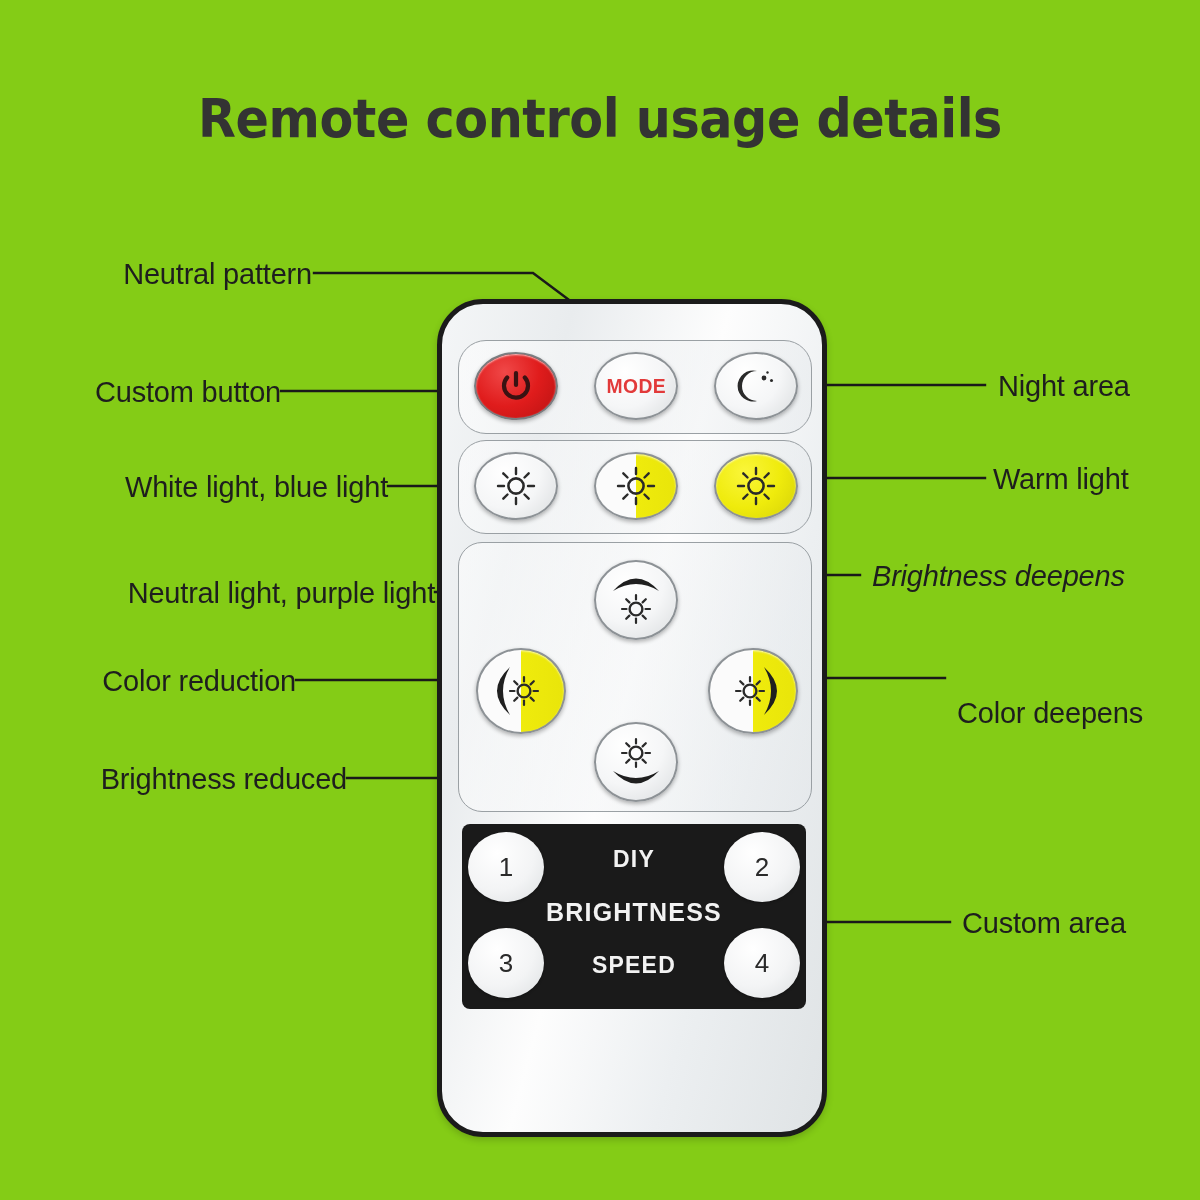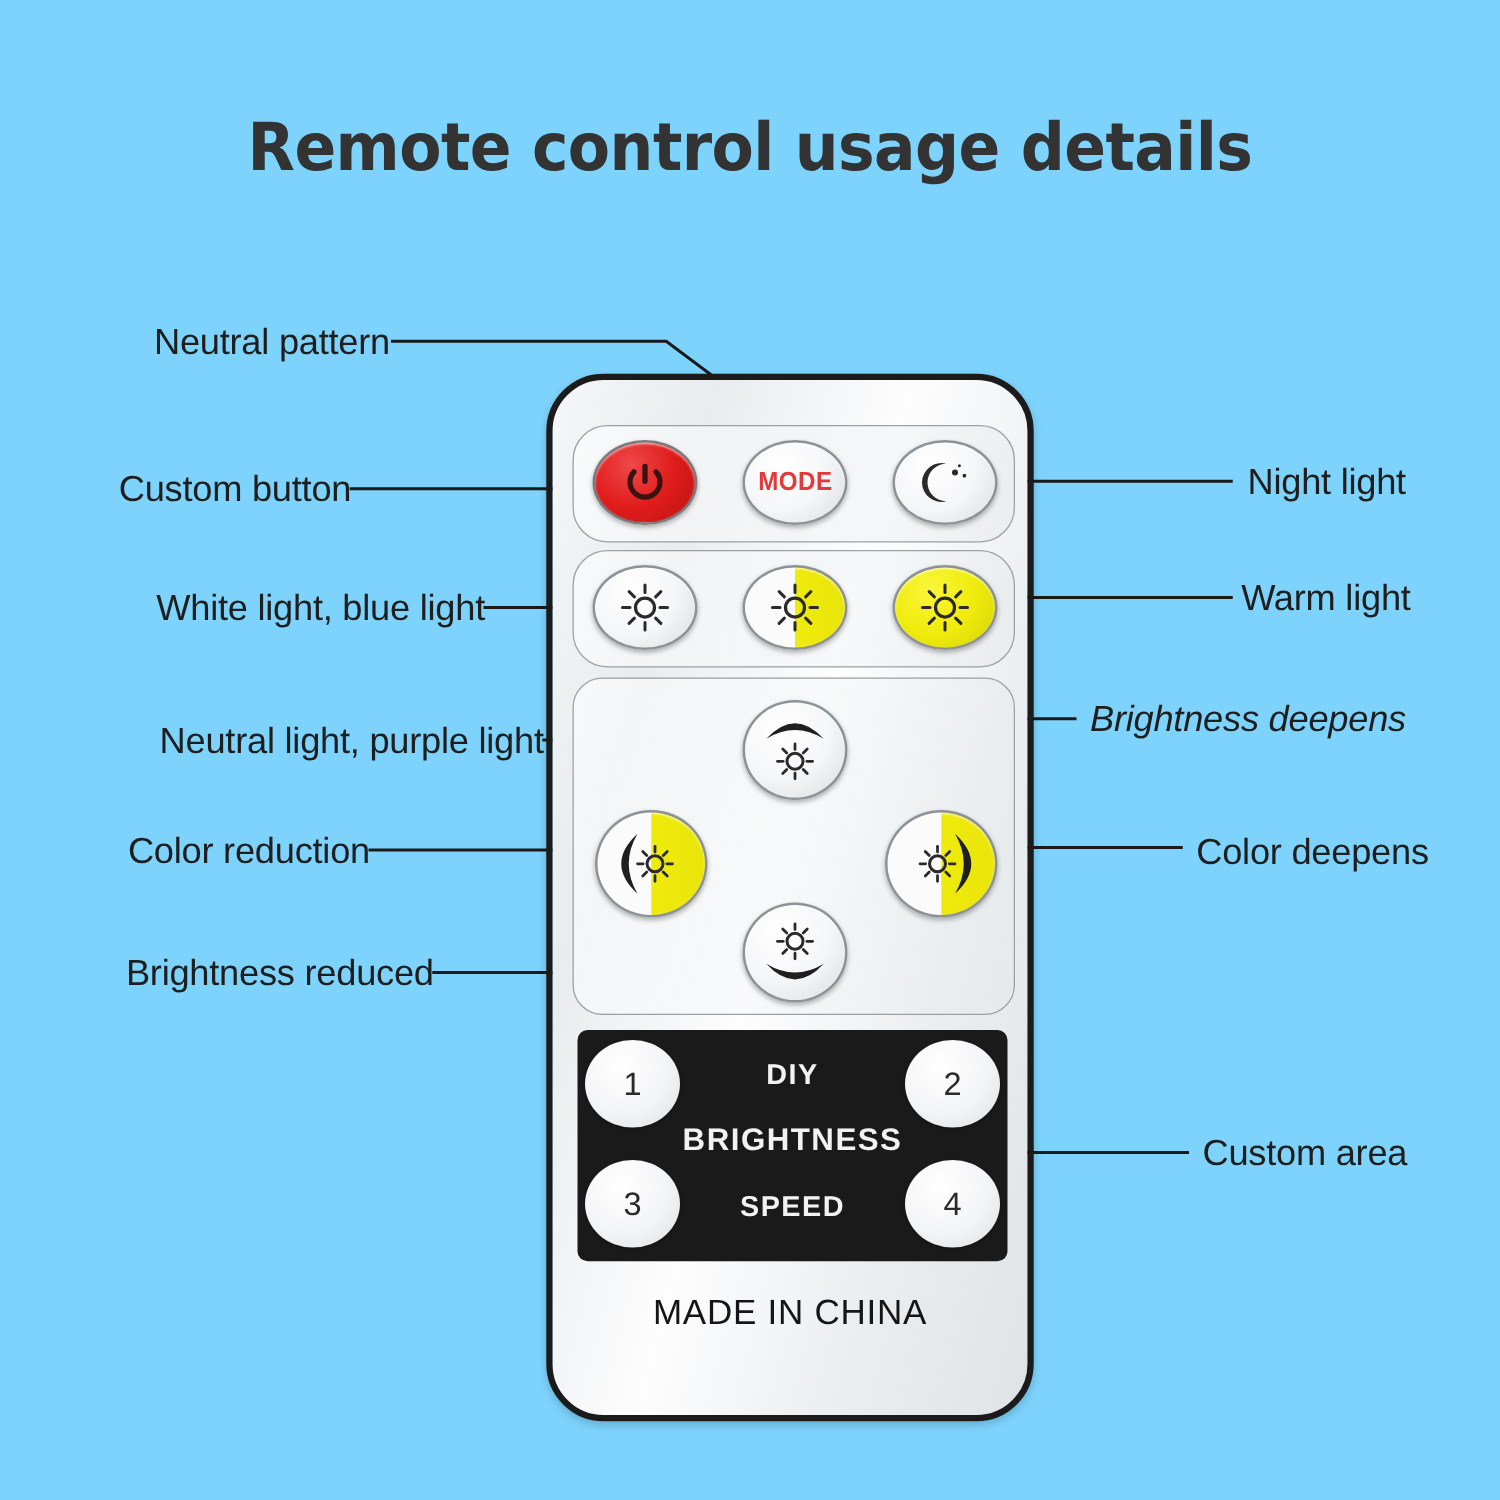--- a/index.html
+++ b/index.html
@@ -5,21 +5,21 @@
 <style>
   html, body {
     margin: 0;
     padding: 0;
     background: #ffffff;
   }
   #page {
     position: relative;
     width: 1200px;
     height: 1200px;
-    background: #7dd3fc;
+    background: #84cc16;
     font-family: "Liberation Sans", sans-serif;
     overflow: hidden;
   }
 
   
   #page-title {
     position: absolute;
     left: 0;
     top: 88px;
     width: 1200px;
@@ -231,27 +231,27 @@
   <div class="callout left" style="right:919px; top:376px;">Custom button</div>
 
   <div class="callout left" style="right:812px; top:471px;margin-left:16px;">White light, blue light</div>
 
   <div class="callout left" style="right:765px; top:577px;">Neutral light, purple light</div>
 
   <div class="callout left" style="right:904px; top:665px;">Color reduction</div>
 
   <div class="callout left" style="right:853px; top:763px;">Brightness reduced</div>
 
-  <div class="callout right" style="left:998px; top:370px;">Night light</div>
+  <div class="callout right" style="left:998px; top:370px;">Night area</div>
 
   <div class="callout right" style="left:993px; top:463px;">Warm light</div>
 
   <div class="callout right" style="left:872px; top:560px;font-style:italic;">Brightness deepens</div>
 
-  <div class="callout right" style="left:957px; top:666px;">Color deepens</div>
+  <div class="callout right" style="left:957px; top:697px;">Color deepens</div>
 
   <div class="callout right" style="left:962px; top:907px;">Custom area</div>
 
   <div id="remote">
 
     <div class="panel" id="panel-top"></div>
 
     <div class="panel" id="panel-second"></div>
 
     <div class="panel" id="panel-arrows"></div>
@@ -396,17 +396,16 @@
       <div class="diy-text" id="diy-label">DIY</div>
       <div class="diy-text" id="brightness-label">BRIGHTNESS</div>
       <div class="diy-text" id="speed-label">SPEED</div>
 
       <div class="num-btn" id="btn-1">1</div>
       <div class="num-btn" id="btn-2">2</div>
       <div class="num-btn" id="btn-3">3</div>
       <div class="num-btn" id="btn-4">4</div>
     </div>
 
-    <div id="made-in-china">MADE IN CHINA</div>
 
   </div>
 
 </div>
 
 </body></html>

